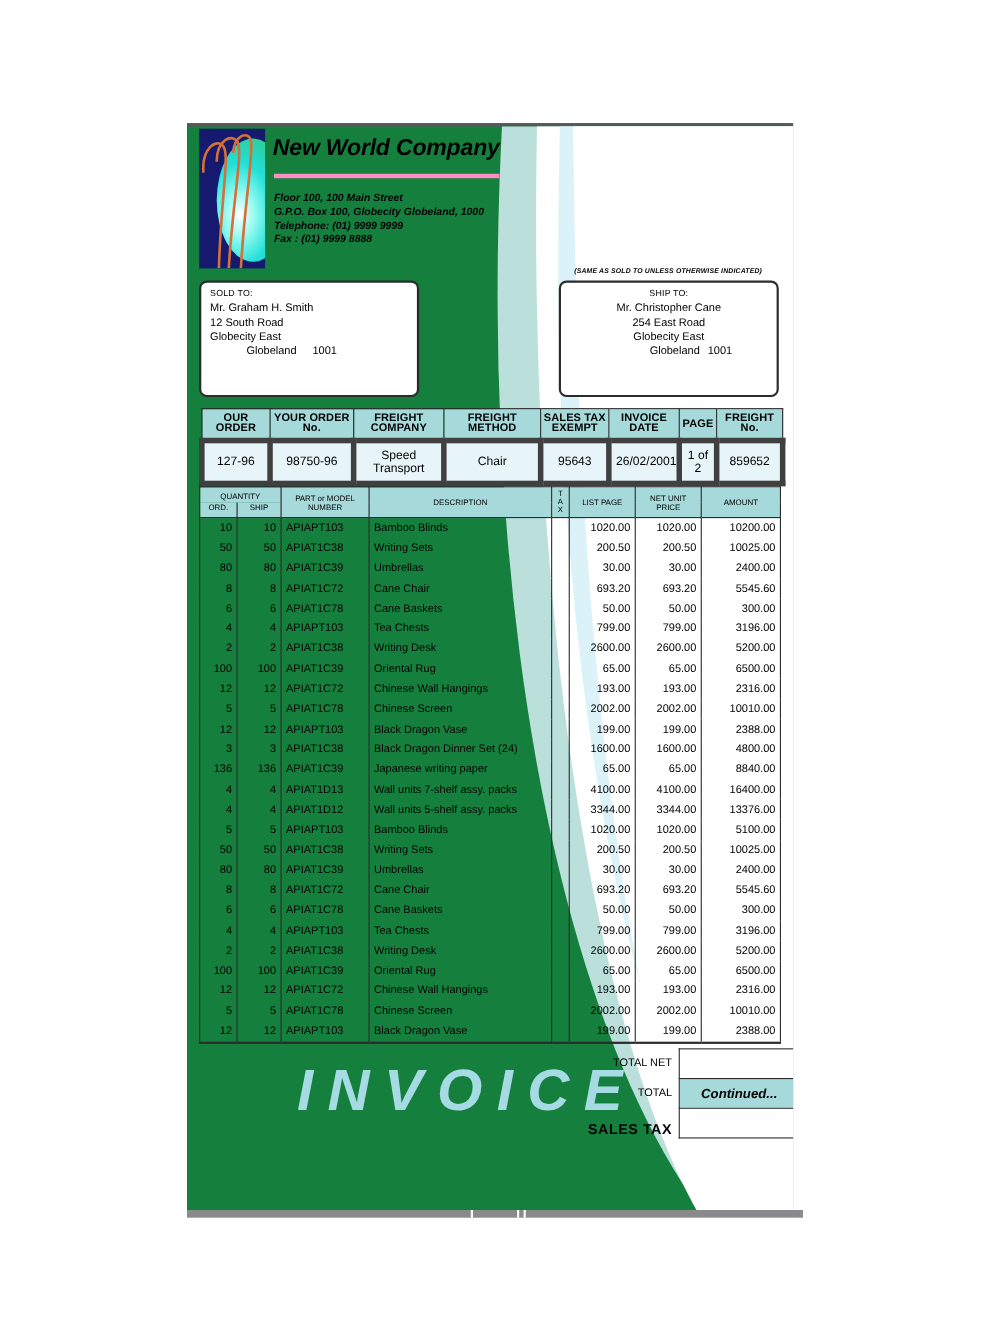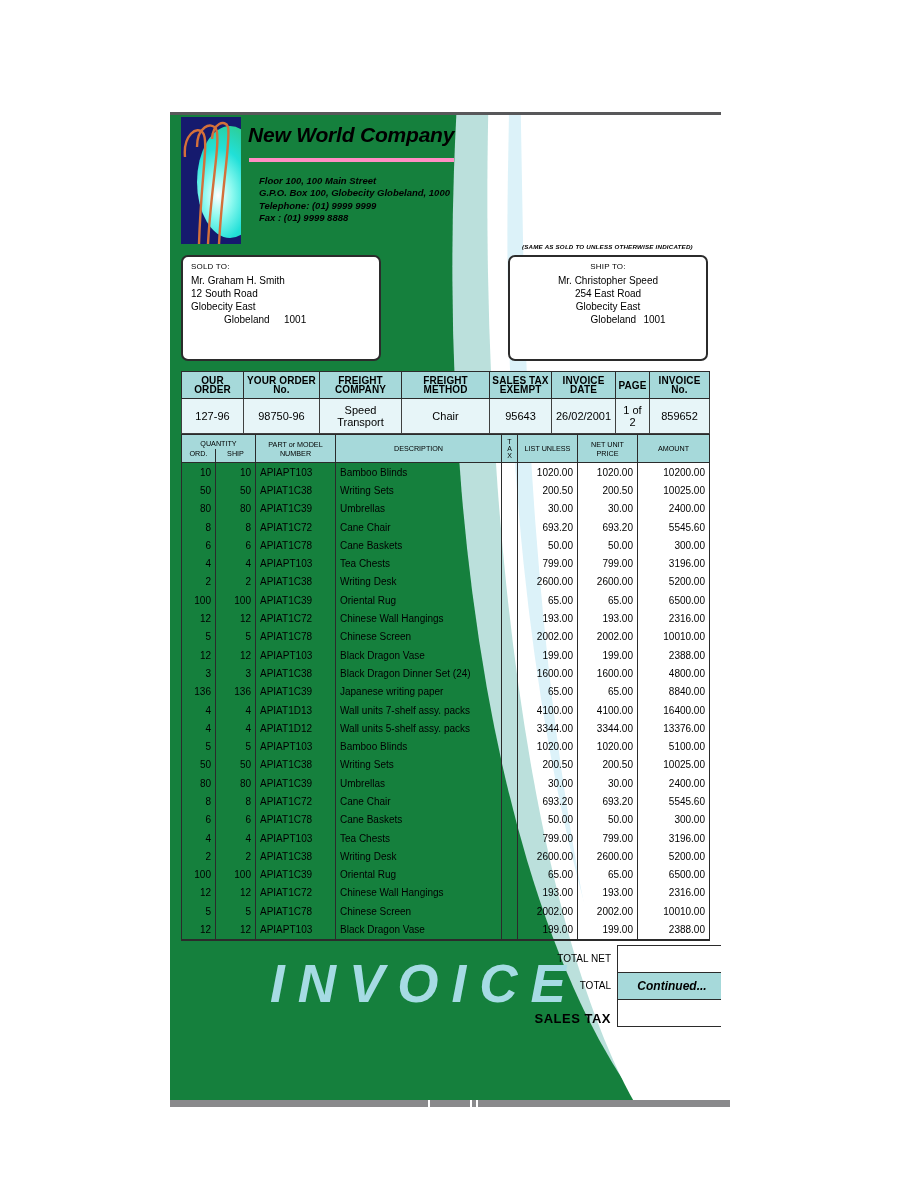--- a/index.html
+++ b/index.html
@@ -95,21 +95,21 @@
     letter-spacing: -0.2px; color: #000;
     font-family: "Liberation Sans", sans-serif;
   }
   #pink-rule {
     position: absolute; left: 79px; top: 43px;
     width: 205px; height: 4px; background: #ff8ec4;
   }
   #company-address {
     position: absolute; left: 79px; top: 60px;
     font-size: 9.5px; font-weight: bold; font-style: italic;
-    line-height: 12.4px; color: #000; margin-left: 10px;
+    line-height: 12.4px; color: #000;
   }
 
   
   #addr-zone { position: relative; height: 128px; }
   .addr-box {
     position: absolute;
     border: 2px solid #2b2b2b;
     border-radius: 7px;
     background: #ffffff;
     box-sizing: border-box;
@@ -139,21 +139,21 @@
     background: #a6d9da;
     border: 1px solid #2b2b2b;
     font-size: 10px; font-weight: bold;
     line-height: 9px;
     padding: 4px 2px;
     text-align: center;
     letter-spacing: .1px;
   }
   #order-table td {
     background: #e7f5f8;
-    border: 1px solid #404040;
+    border: 5px solid #404040;
     font-size: 11px;
     padding: 5px 4px;
     text-align: center;
     height: 17px;
   }
 
   #items-table {
     margin-left: 11px;
     width: 528px;
     table-layout: fixed;
@@ -283,21 +283,21 @@
         <div class="addr-line">Globecity East</div>
         <div class="addr-line">
           <span class="pc">Globeland</span><span>1001</span>
         </div>
       </div>
 
       <div id="ship-note">(SAME AS SOLD TO UNLESS OTHERWISE INDICATED)</div>
 
       <div class="addr-box" id="ship-box">
         <div class="addr-label">SHIP TO:</div>
-        <div class="addr-line">Mr. Christopher Speed</div>
+        <div class="addr-line">Mr. Christopher Cane</div>
         <div class="addr-line">254 East Road</div>
         <div class="addr-line">Globecity East</div>
         <div class="addr-line">
           <span class="pc">Globeland</span><span>1001</span>
         </div>
       </div>
     </div>
 
     <table id="order-table">
       <colgroup>
@@ -312,21 +312,21 @@
       </colgroup>
       <thead>
         <tr>
           <th>OUR ORDER</th>
           <th>YOUR ORDER No.</th>
           <th>FREIGHT COMPANY</th>
           <th>FREIGHT METHOD</th>
           <th>SALES TAX EXEMPT</th>
           <th>INVOICE DATE</th>
           <th>PAGE</th>
-          <th>INVOICE No.</th>
+          <th>FREIGHT No.</th>
         </tr>
       </thead>
       <tbody>
         <tr>
           <td>127-96</td>
           <td>98750-96</td>
           <td>Speed Transport</td>
           <td>Chair</td>
           <td>95643</td>
           <td>26/02/2001</td>
@@ -350,21 +350,21 @@
       <thead>
         <tr>
           <th colspan="2" style="border-bottom:none;padding-bottom:0">QUANTITY</th>
           <th rowspan="2">PART or MODEL NUMBER</th>
           <th rowspan="2">DESCRIPTION</th>
           <th rowspan="2" class="vert">
             <span>T</span>
             <span>A</span>
             <span>X</span>
           </th>
-          <th rowspan="2">LIST UNLESS</th>
+          <th rowspan="2">LIST PAGE</th>
           <th rowspan="2">NET UNIT PRICE</th>
           <th rowspan="2">AMOUNT</th>
         </tr>
         <tr>
           <th style="border-top:none;padding-top:0">ORD.</th>
           <th style="border-top:none;padding-top:0">SHIP</th>
         </tr>
       </thead>
       <tbody id="items-body">
           <tr>

